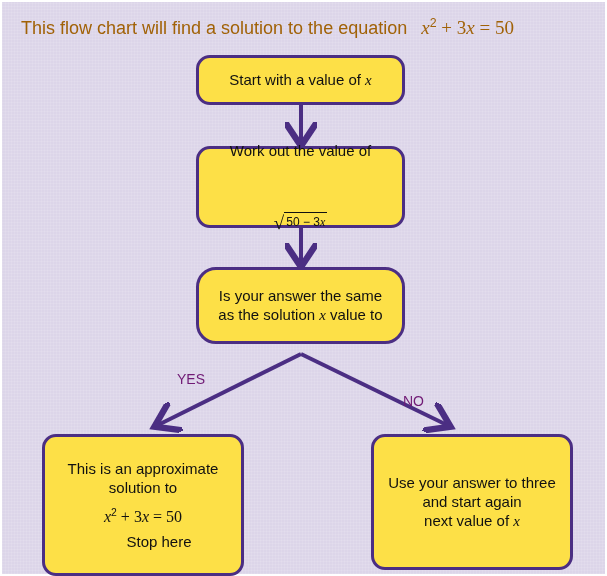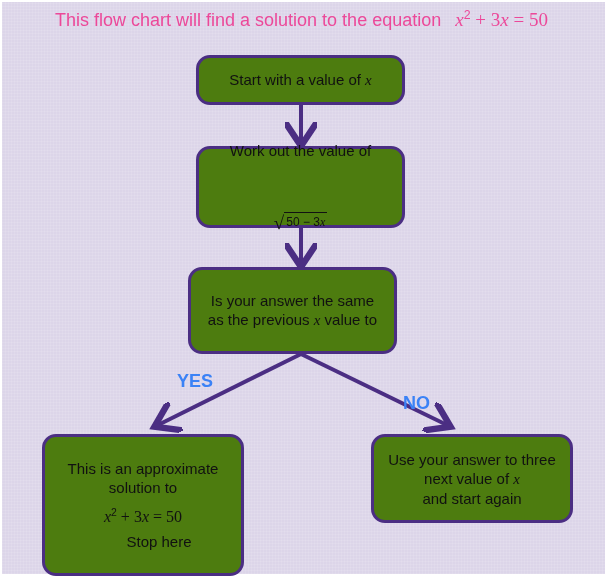--- a/index.html
+++ b/index.html
@@ -9,46 +9,45 @@
     font-family: "Liberation Sans", sans-serif;
   }
   .panel {
     position: absolute; left: 2px; top: 2px; width: 603px; height: 572px;
     background-color: #dcd5e9;
     background-image:
       repeating-linear-gradient(0deg, rgba(255,255,255,0.10) 0 1px, transparent 1px 3px),
       repeating-linear-gradient(90deg, rgba(255,255,255,0.10) 0 1px, transparent 1px 3px);
   }
   .title {
-    position: absolute; left: 21px; top: 8px; font-size: 18px; color: #ec4899;
+    position: absolute; left: 21px; top: 16px; font-size: 18px; color: #a16207;
     white-space: nowrap;
-    margin-left: 34px;
   }
   .title .eq {
     margin-left: 14px;
     font-family: "Liberation Serif", serif; font-size: 19px;
   }
   .m { font-family: "Liberation Serif", serif; font-style: italic; }
   .sup { font-size: 0.65em; vertical-align: super; font-style: normal; font-family: "Liberation Sans", sans-serif;}
   .box {
     position: absolute; box-sizing: border-box;
-    background: #4d7c0f;
+    background: #fde047;
     border: 3px solid #4b2e83;
     border-radius: 14px;
     display: flex; flex-direction: column; align-items: center; justify-content: center;
     text-align: center; color: #111; font-size: 15px; line-height: 19px;
   }
   .box .line { display: block; }
   .sqrt { font-family: "Liberation Serif", serif; font-size: 17px; display: inline-flex; align-items: flex-end; }
   .sqrt .rad { font-size: 19px; }
   .sqrt .under { border-top: 1.5px solid #111; padding: 0 2px; font-family: "Liberation Sans", sans-serif; font-size: 12px; }
   .sqrt .under i { font-family: "Liberation Serif", serif; }
   .eqline { font-family: "Liberation Serif", serif; font-size: 16px; }
   .label {
-    position: absolute; font-weight: bold; font-size: 18px; color: #3b82f6;
+    position: absolute; font-weight: normal; font-size: 14px; color: #701a75;
   }
   svg.arrows { position: absolute; left: 0; top: 0; }
 </style>
 </head>
 <body>
 
 <div class="panel"></div>
 
 <div class="title">
   <span>This flow chart will find a solution to the equation</span><span class="eq"><i class="m">x</i><span class="sup">2</span><span> + 3</span><i class="m">x</i><span> = 50</span></span>
@@ -73,32 +72,32 @@
 <div class="box" style="left:196px; top:146px; width:209px; height:82px;gap:44px;">
   <span class="line">Work out the value of</span>
   <span class="line" style="margin-top:8px;">
     <span class="sqrt">
         <span class="rad">√</span>
         <span class="under"><span>50 − 3</span><i>x</i></span>
       </span>
   </span>
 </div>
 
-<div class="box" style="left:188px; top:267px; width:209px; height:87px;">
+<div class="box" style="left:196px; top:267px; width:209px; height:77px;border-radius:20px;">
   <span class="line">Is your answer the same</span>
-  <span class="line"><span>as the previous </span><i class="m">x</i><span> value to</span></span>
+  <span class="line"><span>as the solution </span><i class="m">x</i><span> value to</span></span>
 </div>
 
 <div class="label" style="left:177px; top:371px;">YES</div>
 <div class="label" style="left:403px; top:393px;">NO</div>
 
 <div class="box" style="left:42px; top:434px; width:202px; height:142px;">
   <span class="line">This is an approximate</span>
   <span class="line">solution to</span>
   <span class="line eqline" style="margin-top:6px;"><i class="m">x</i><span class="sup">2</span><span> + 3</span><i class="m">x</i><span> = 50</span></span>
   <span class="line" style="margin-top:6px;margin-left:32px;">Stop here</span>
 </div>
 
-<div class="box" style="left:371px; top:434px; width:202px; height:89px;">
+<div class="box" style="left:371px; top:434px; width:202px; height:136px;">
   <span class="line">Use your answer to three</span>
+  <span class="line">and start again</span>
   <span class="line"><span>next value of </span><i class="m">x</i></span>
-  <span class="line">and start again</span>
 </div>
 
 </body></html>

